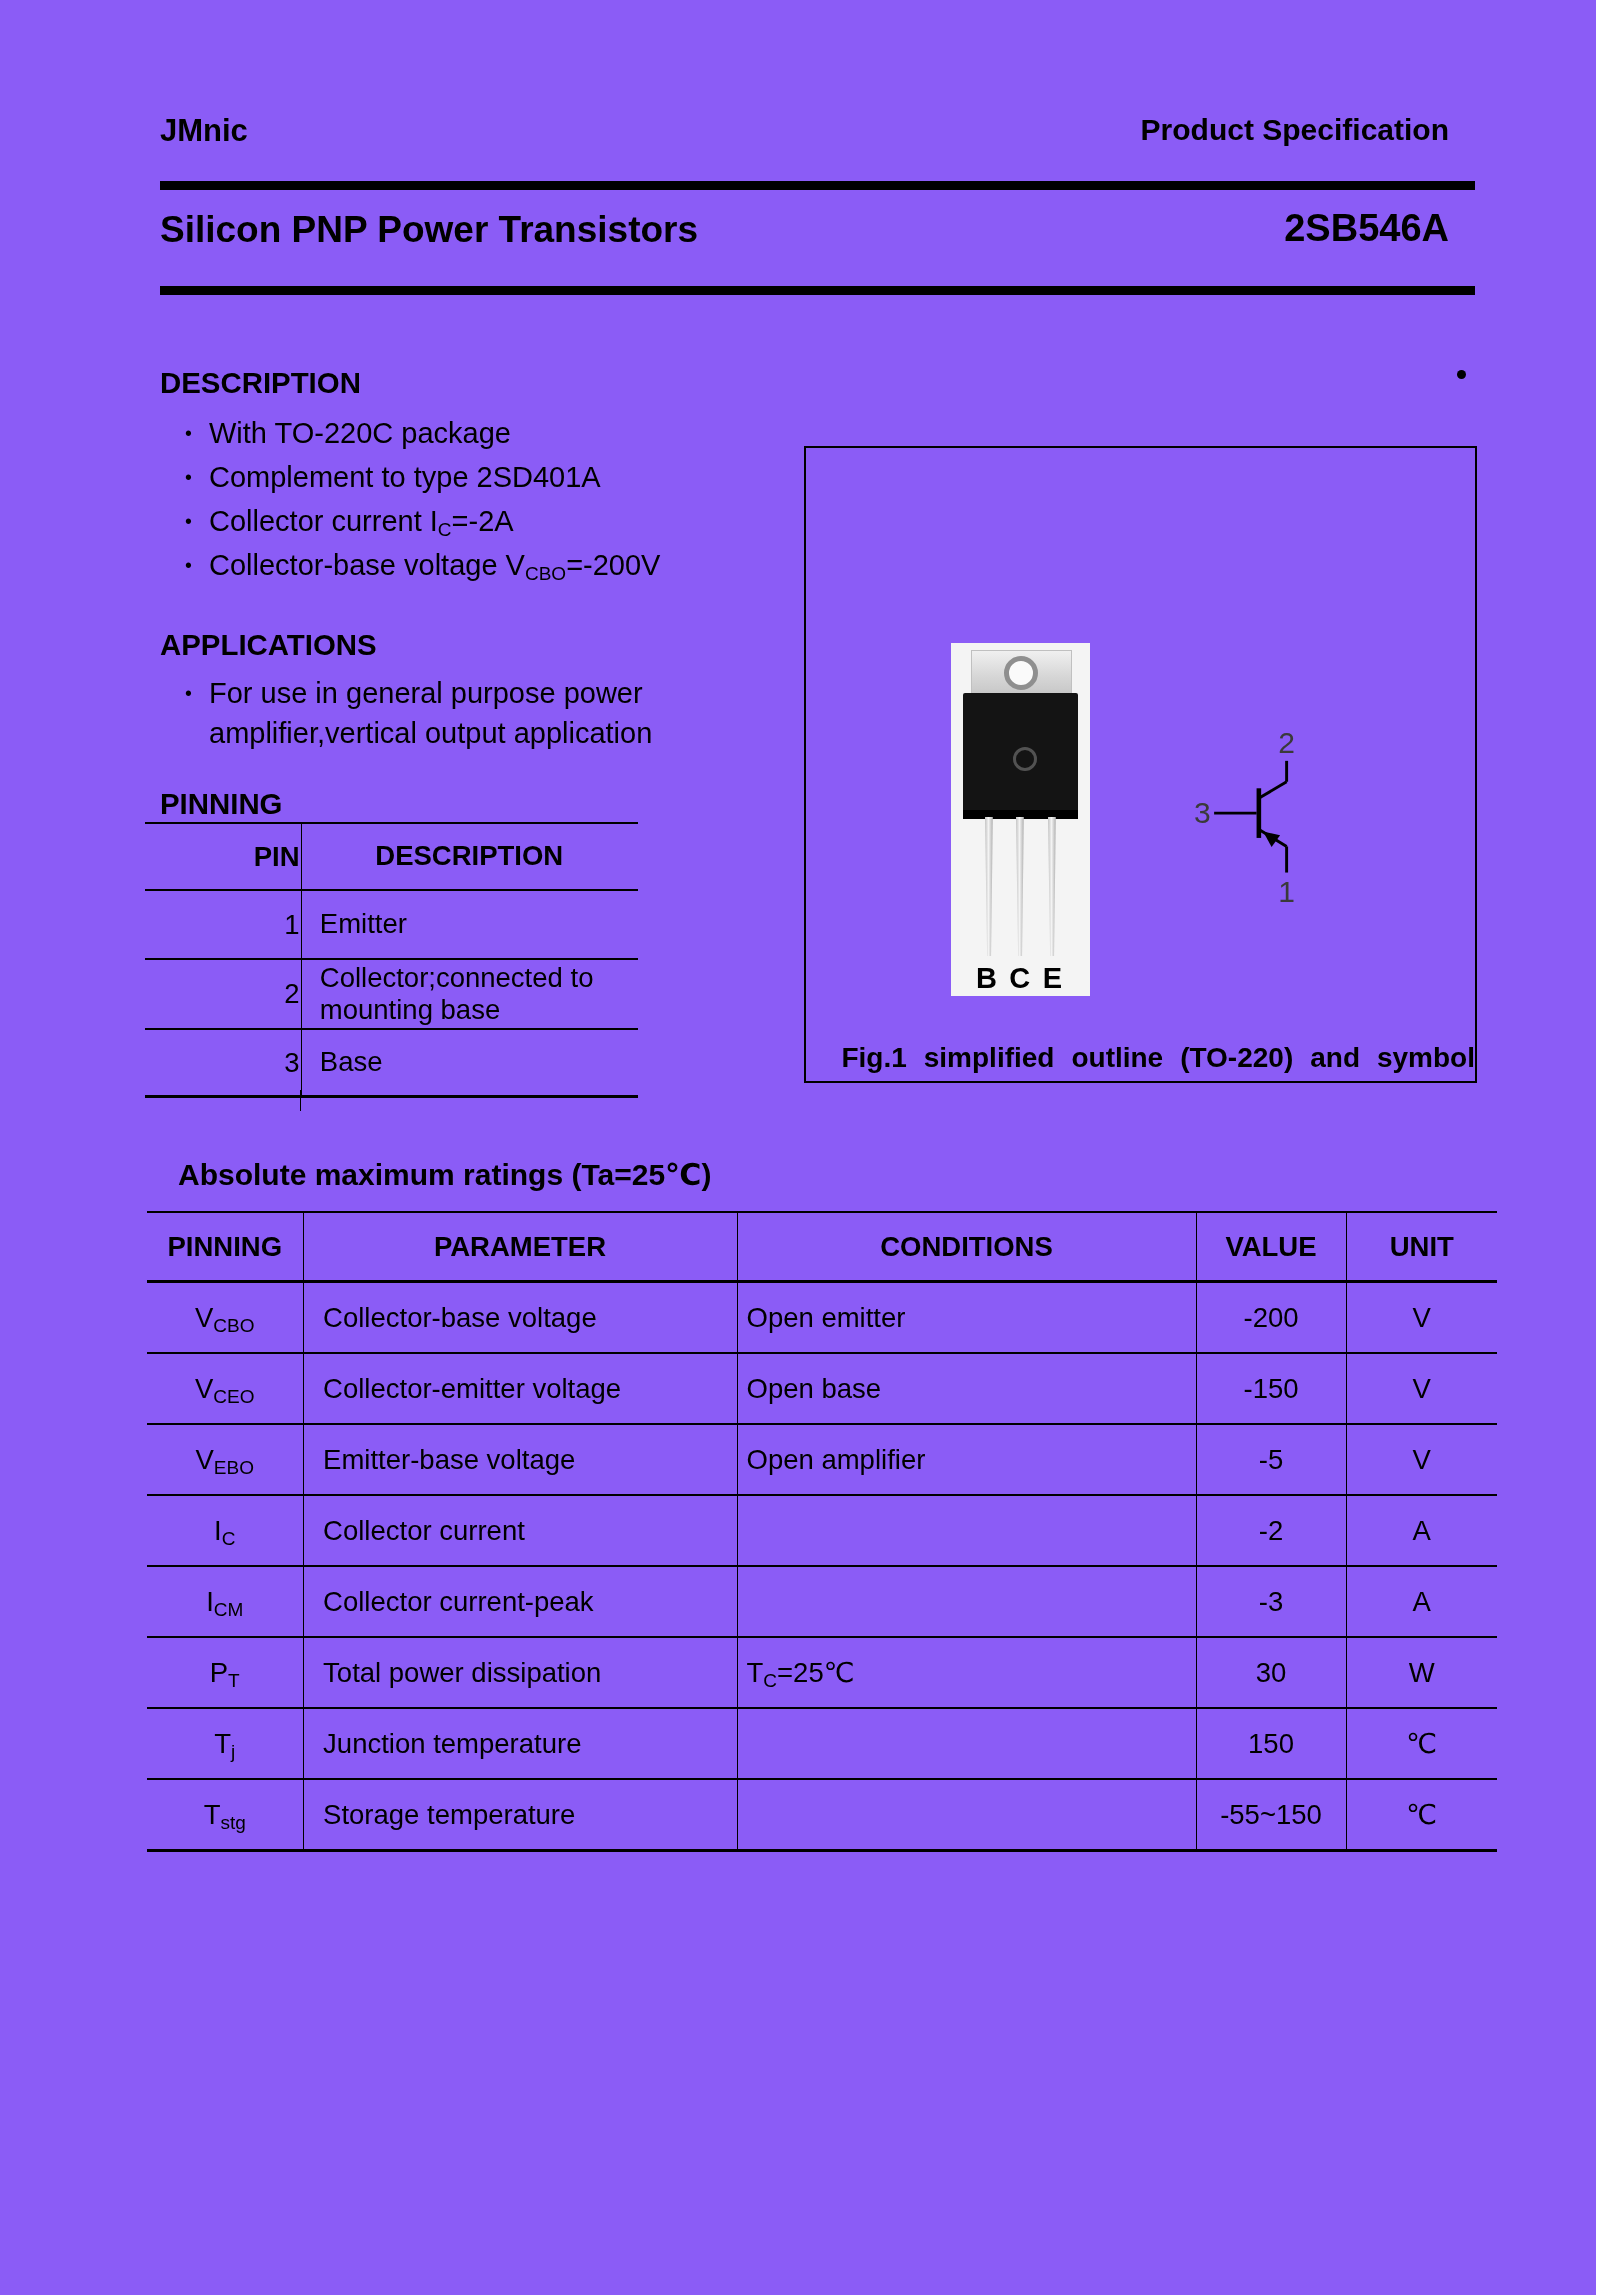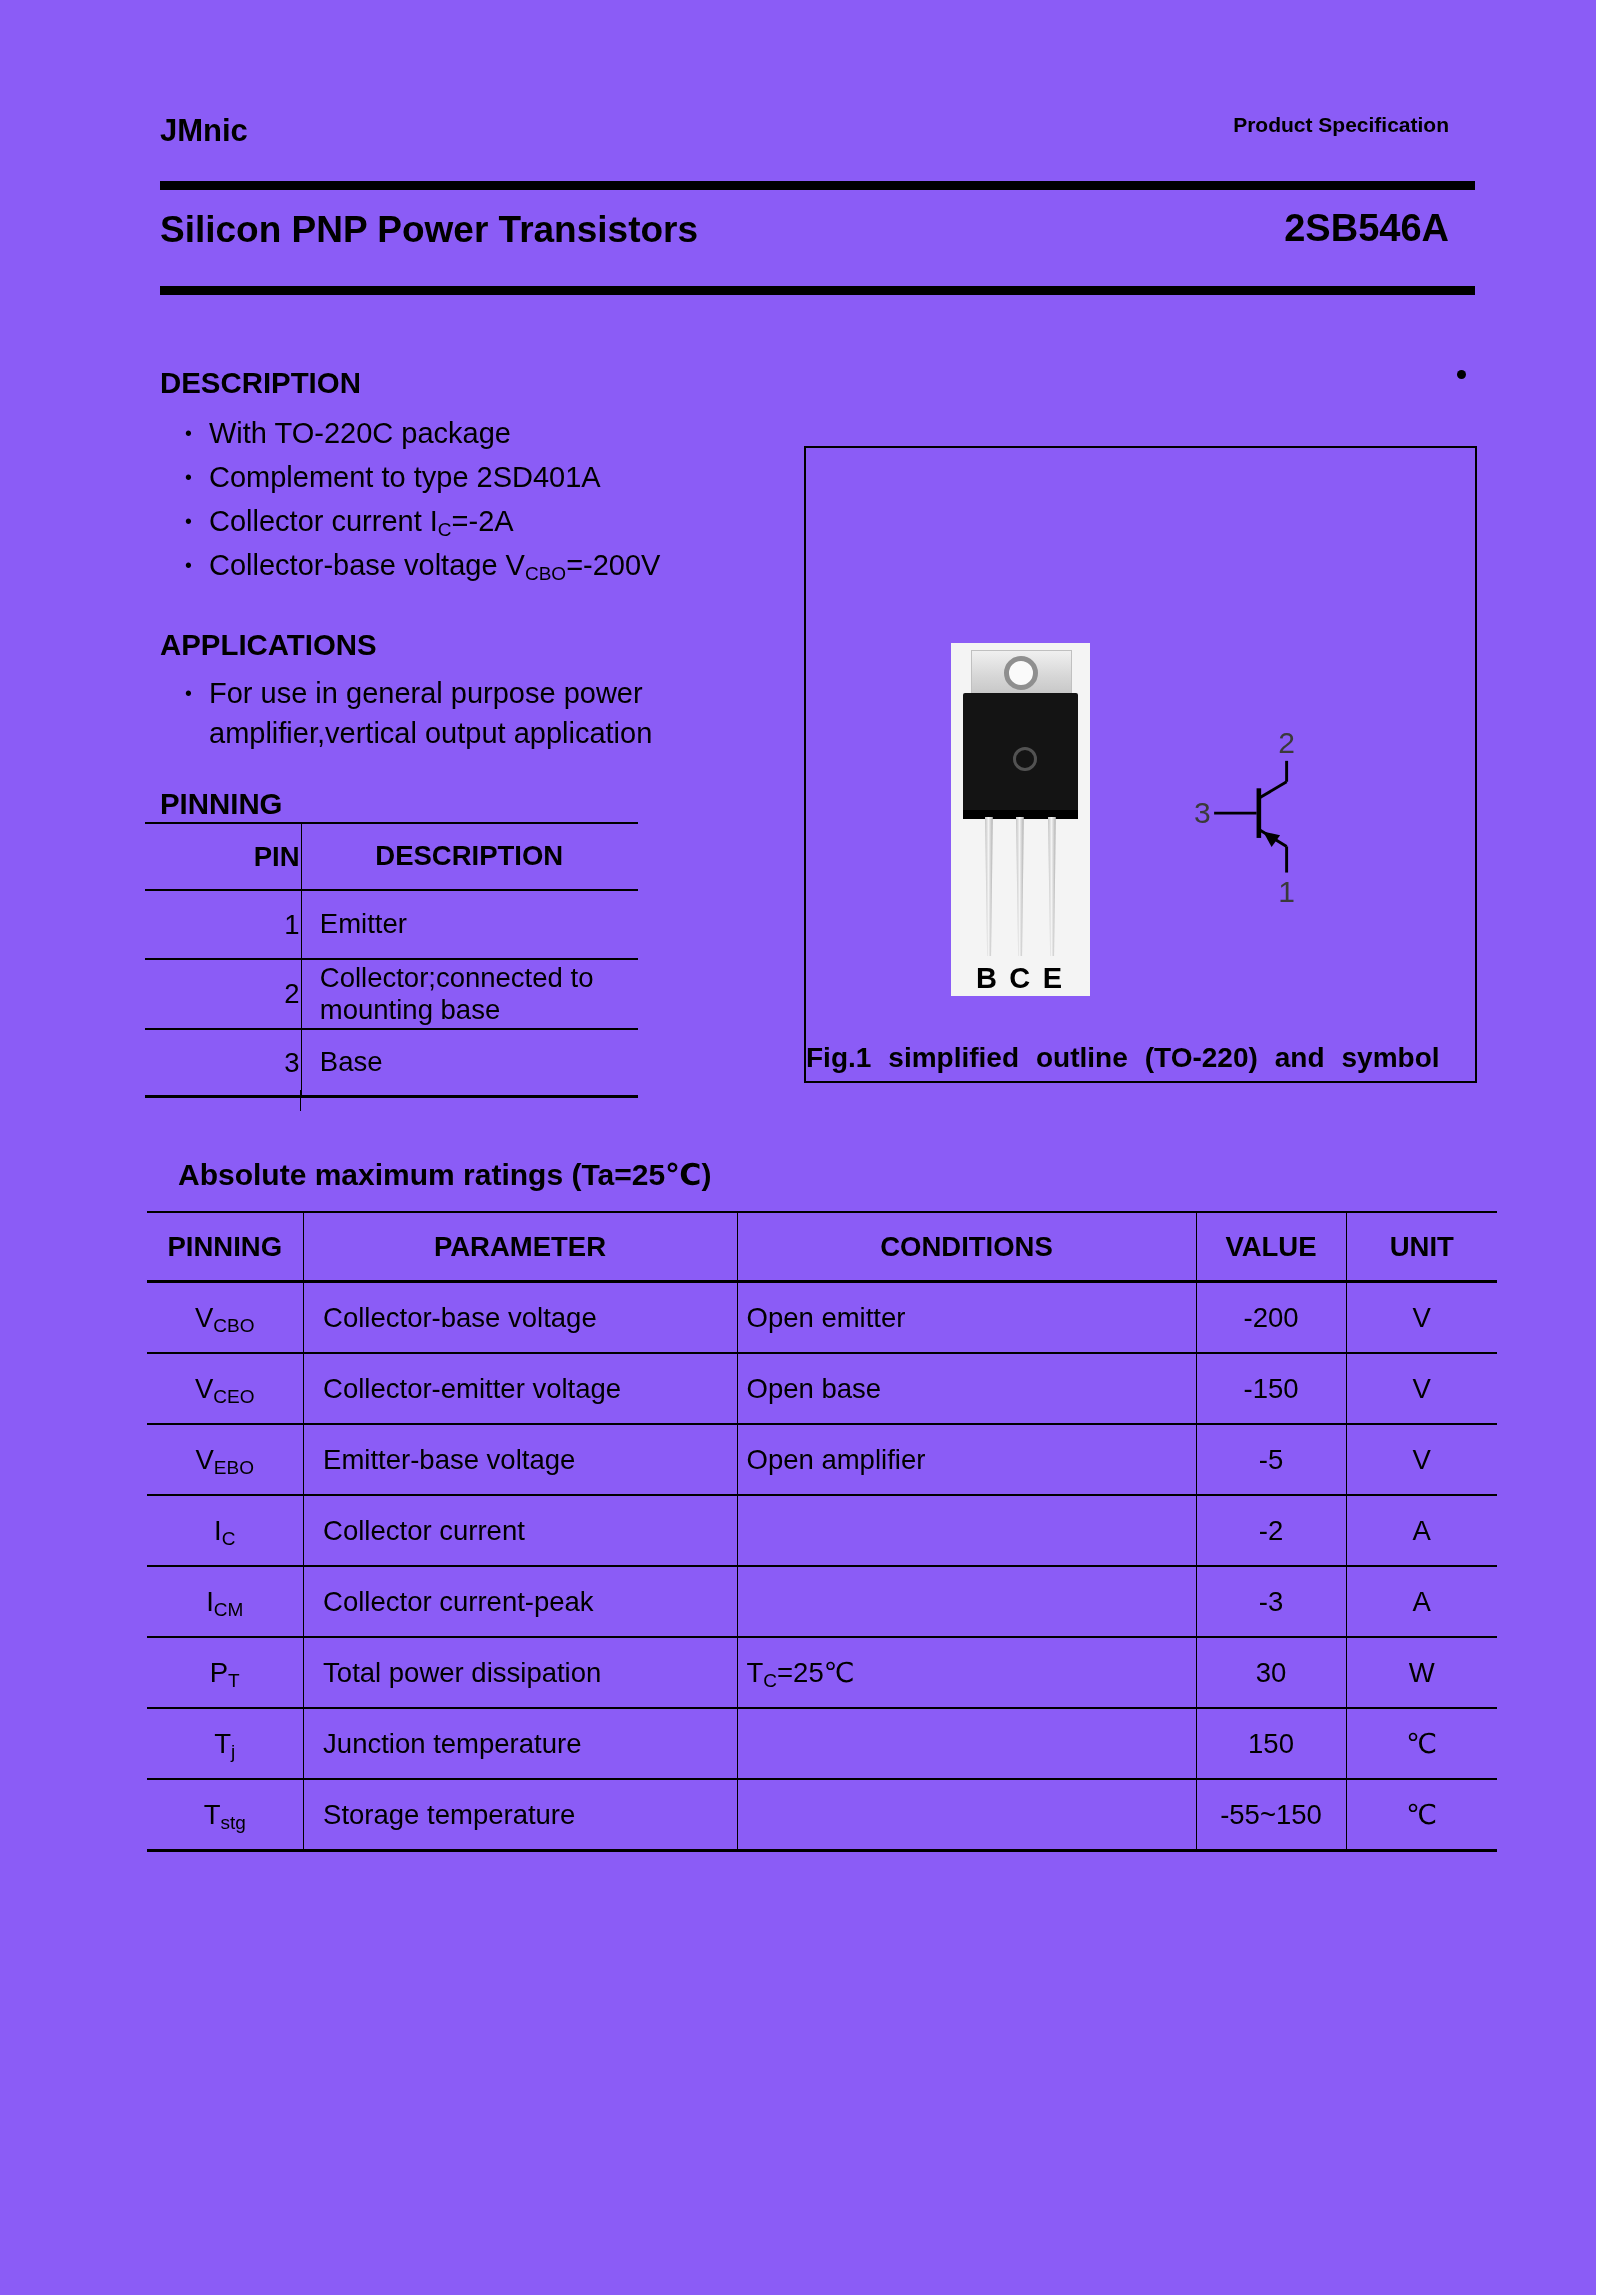--- a/index.html
+++ b/index.html
@@ -2,21 +2,21 @@
 <html style="font-size:10.5px"><head>
 <meta charset="utf-8">
 <style>
   html,body{margin:0;padding:0;background:#ffffff;}
   .page{position:relative;width:1596px;height:2295px;background:#8b5cf6;
         font-family:"Liberation Sans","DejaVu Sans",sans-serif;color:#000;overflow:hidden;}
   .abs{position:absolute;}
 
   
   .brand{left:160px;top:113px;font-size:31px;font-weight:bold;}
-  .doctype{right:147px;top:113px;font-size:21px;font-weight:bold;}
+  .doctype{right:147px;top:113px;font-size:30px;font-weight:bold;}
   .rule{left:160px;width:1315px;height:8.5px;background:#000;}
   .rule1{top:181px;}
   .rule2{top:286px;}
   .prod-title{left:160px;top:209px;font-size:37px;font-weight:bold;}
   .part-no{right:147px;top:207px;font-size:38px;font-weight:bold;}
 
   .stray-dot{left:1457px;top:370px;width:9.2px;height:9.2px;border-radius:50%;background:#000;}
 
   
   .sec-head{font-size:29.4px;font-weight:bold;}
@@ -47,21 +47,21 @@
   .t-body{position:absolute;left:11.8px;top:50px;width:115px;height:126px;background:#141414;border-radius:2px;}
   .t-mark{position:absolute;left:50px;top:54px;width:18.3px;height:18.3px;border:3.3px solid #525252;border-radius:50%;}
   .t-base-strip{position:absolute;left:0;bottom:0;width:100%;height:9.2px;background:#000;}
   .leg{position:absolute;top:174px;width:9.8px;height:139px;
        background:linear-gradient(90deg,#b5b5b5,#f3f3f3 45%,#9e9e9e);
        clip-path:polygon(10% 0,90% 0,72% 100%,32% 100%);}
   .leg1{left:33px;} .leg2{left:64px;} .leg3{left:96px;}
   .bce{position:absolute;left:25px;top:319px;width:86px;display:flex;justify-content:space-between;
        font-weight:bold;font-size:29px;}
   .sym-svg{position:absolute;left:374px;top:258px;}
-  .fig-caption{position:absolute;left:0;right:0;top:594px;text-align:left;font-weight:bold;
+  .fig-caption{position:absolute;left:0;right:0;top:594px;text-align:right;font-weight:bold;
                font-size:28px;word-spacing:9.2px;}
 
   
   .amr-head{left:160px;top:1157px;font-size:30px;font-weight:bold;margin-left:18px;}
   .amr-table{position:absolute;left:147px;top:1211px;width:1349px;border-collapse:collapse;
              table-layout:fixed;border-top:2.6px solid #000;border-bottom:3.3px solid #000;font-size:27.5px;}
   .amr-table th{font-size:27.5px;font-weight:bold;height:65px;border-bottom:3.3px solid #000;
                 text-align:center;vertical-align:middle;}
   .amr-table td{height:67px;border-bottom:2.6px solid #000;vertical-align:middle;}
   .amr-table tr:last-child td{border-bottom:none;}

